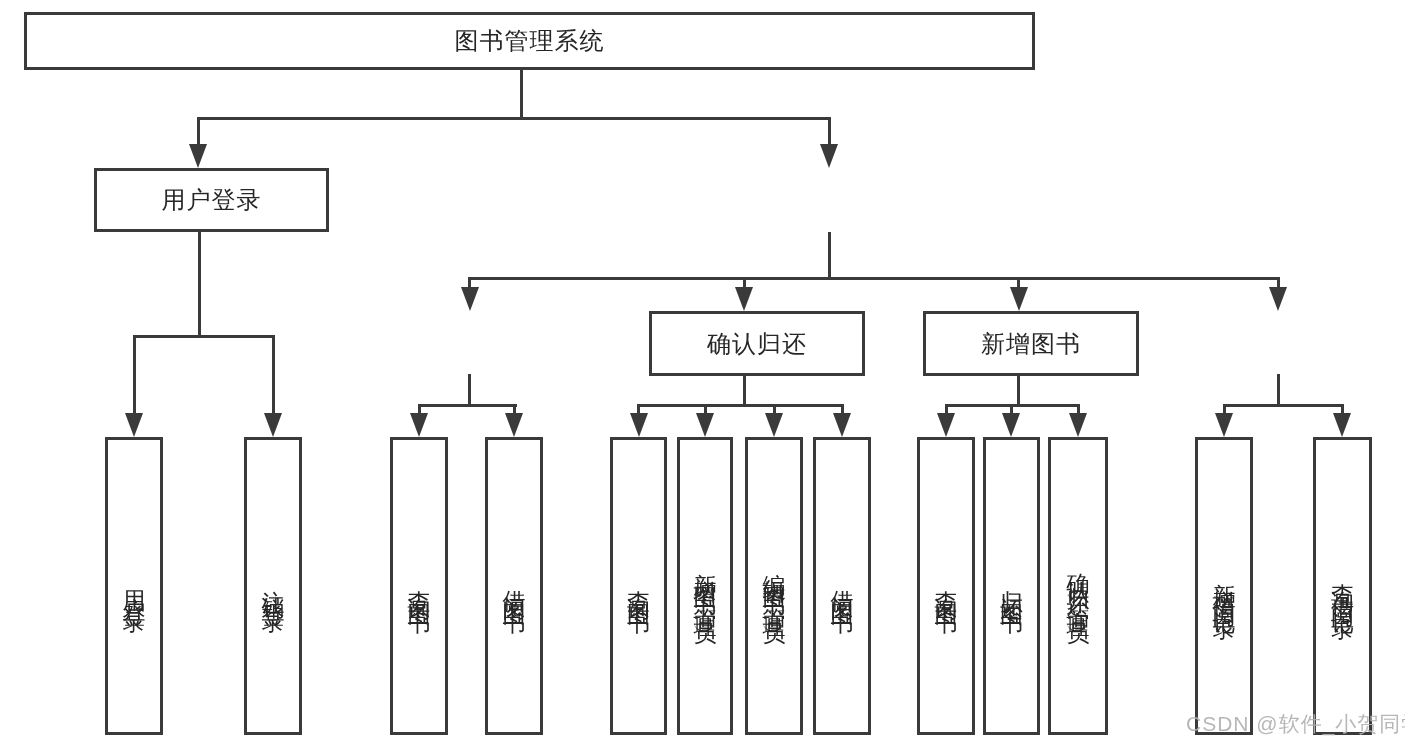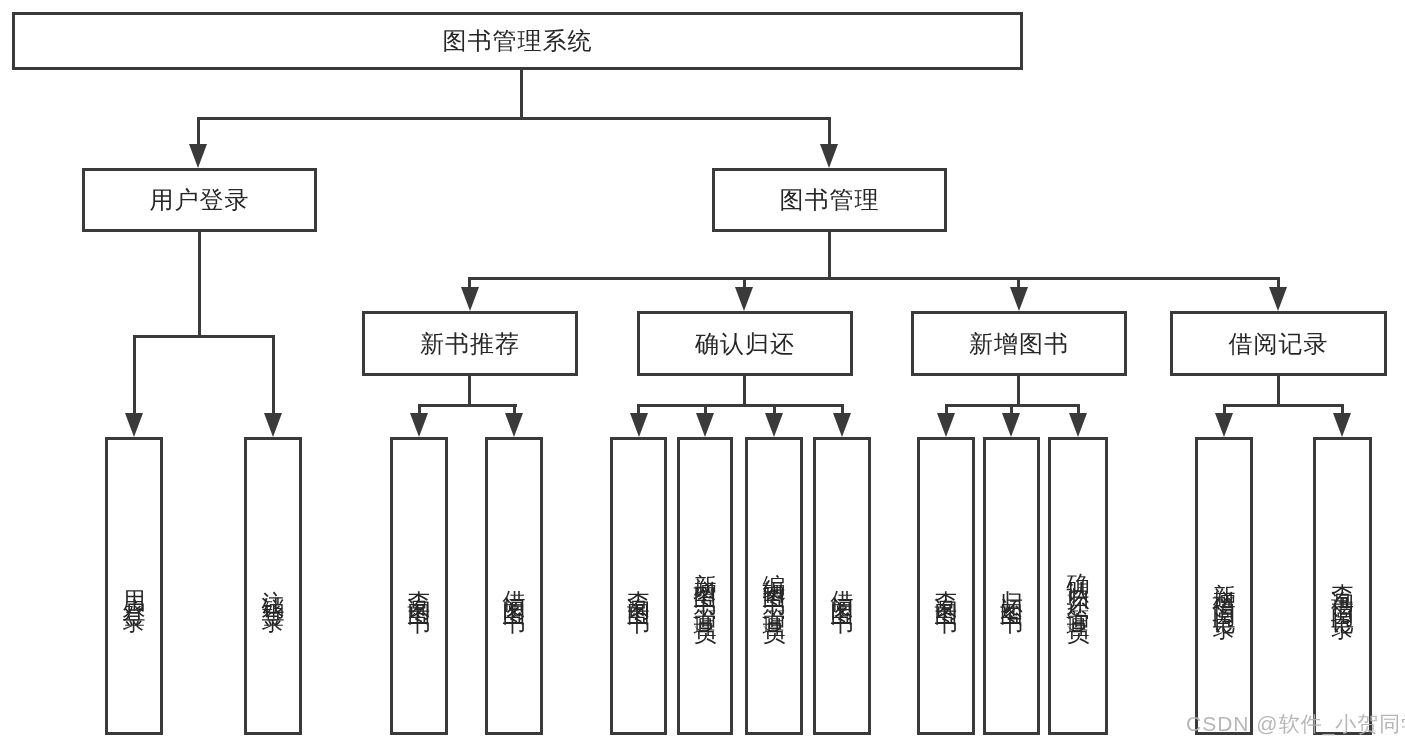--- a/index.html
+++ b/index.html
@@ -9,21 +9,21 @@
     --background:#ffffff;
   }
   html,body{margin:0;padding:0;background:var(--background);}
   .canvas{
     position:relative;width:1405px;height:747px;background:var(--background);
     font-family:"Liberation Sans",sans-serif;overflow:hidden;
   }
   .node{
     position:absolute;box-sizing:border-box;border:3px solid var(--line);
     background:var(--background);display:flex;align-items:center;justify-content:center;
-    color:var(--text);font-size:24px;letter-spacing:1px;
+    color:var(--text);font-size:24px;letter-spacing:1px;margin-left:12px;
   }
   .vnode{
     position:absolute;box-sizing:border-box;border:3px solid var(--line);
     background:var(--background);display:flex;align-items:center;justify-content:center;
     color:var(--text);
   }
   .vtext{
     writing-mode:vertical-rl;text-orientation:mixed;
     font-size:23px;line-height:1;letter-spacing:7px;
     white-space:nowrap;color:var(--text);
@@ -107,39 +107,30 @@
   <div class="arrow" style="left:1333px;top:413px;"></div>
 
   <div class="node" style="left:12px;top:12px;width:1011px;height:58px;">
     <span>图书管理系统</span>
   </div>
 
   <div class="node" style="left:82px;top:168px;width:235px;height:64px;">
     <span>用户登录</span>
   </div>
 
-  <div class="node" style="left:712px;top:168px;width:235px;height:64px;">
-    <span>图书管理</span>
-  </div>
 
-  <div class="node" style="left:362px;top:311px;width:216px;height:65px;">
-    <span>新书推荐</span>
-  </div>
 
   <div class="node" style="left:637px;top:311px;width:216px;height:65px;">
     <span>确认归还</span>
   </div>
 
   <div class="node" style="left:911px;top:311px;width:216px;height:65px;">
     <span>新增图书</span>
   </div>
 
-  <div class="node" style="left:1170px;top:311px;width:217px;height:65px;">
-    <span>借阅记录</span>
-  </div>
 
   <div class="vnode" style="left:105px;top:437px;width:58px;height:298px;">
     <span class="vtext">用户登录</span>
   </div>
   <div class="vnode" style="left:244px;top:437px;width:58px;height:298px;">
     <span class="vtext">注销登录</span>
   </div>
 
   <div class="vnode" style="left:390px;top:437px;width:58px;height:298px;">
     <span class="vtext">查询图书</span>

